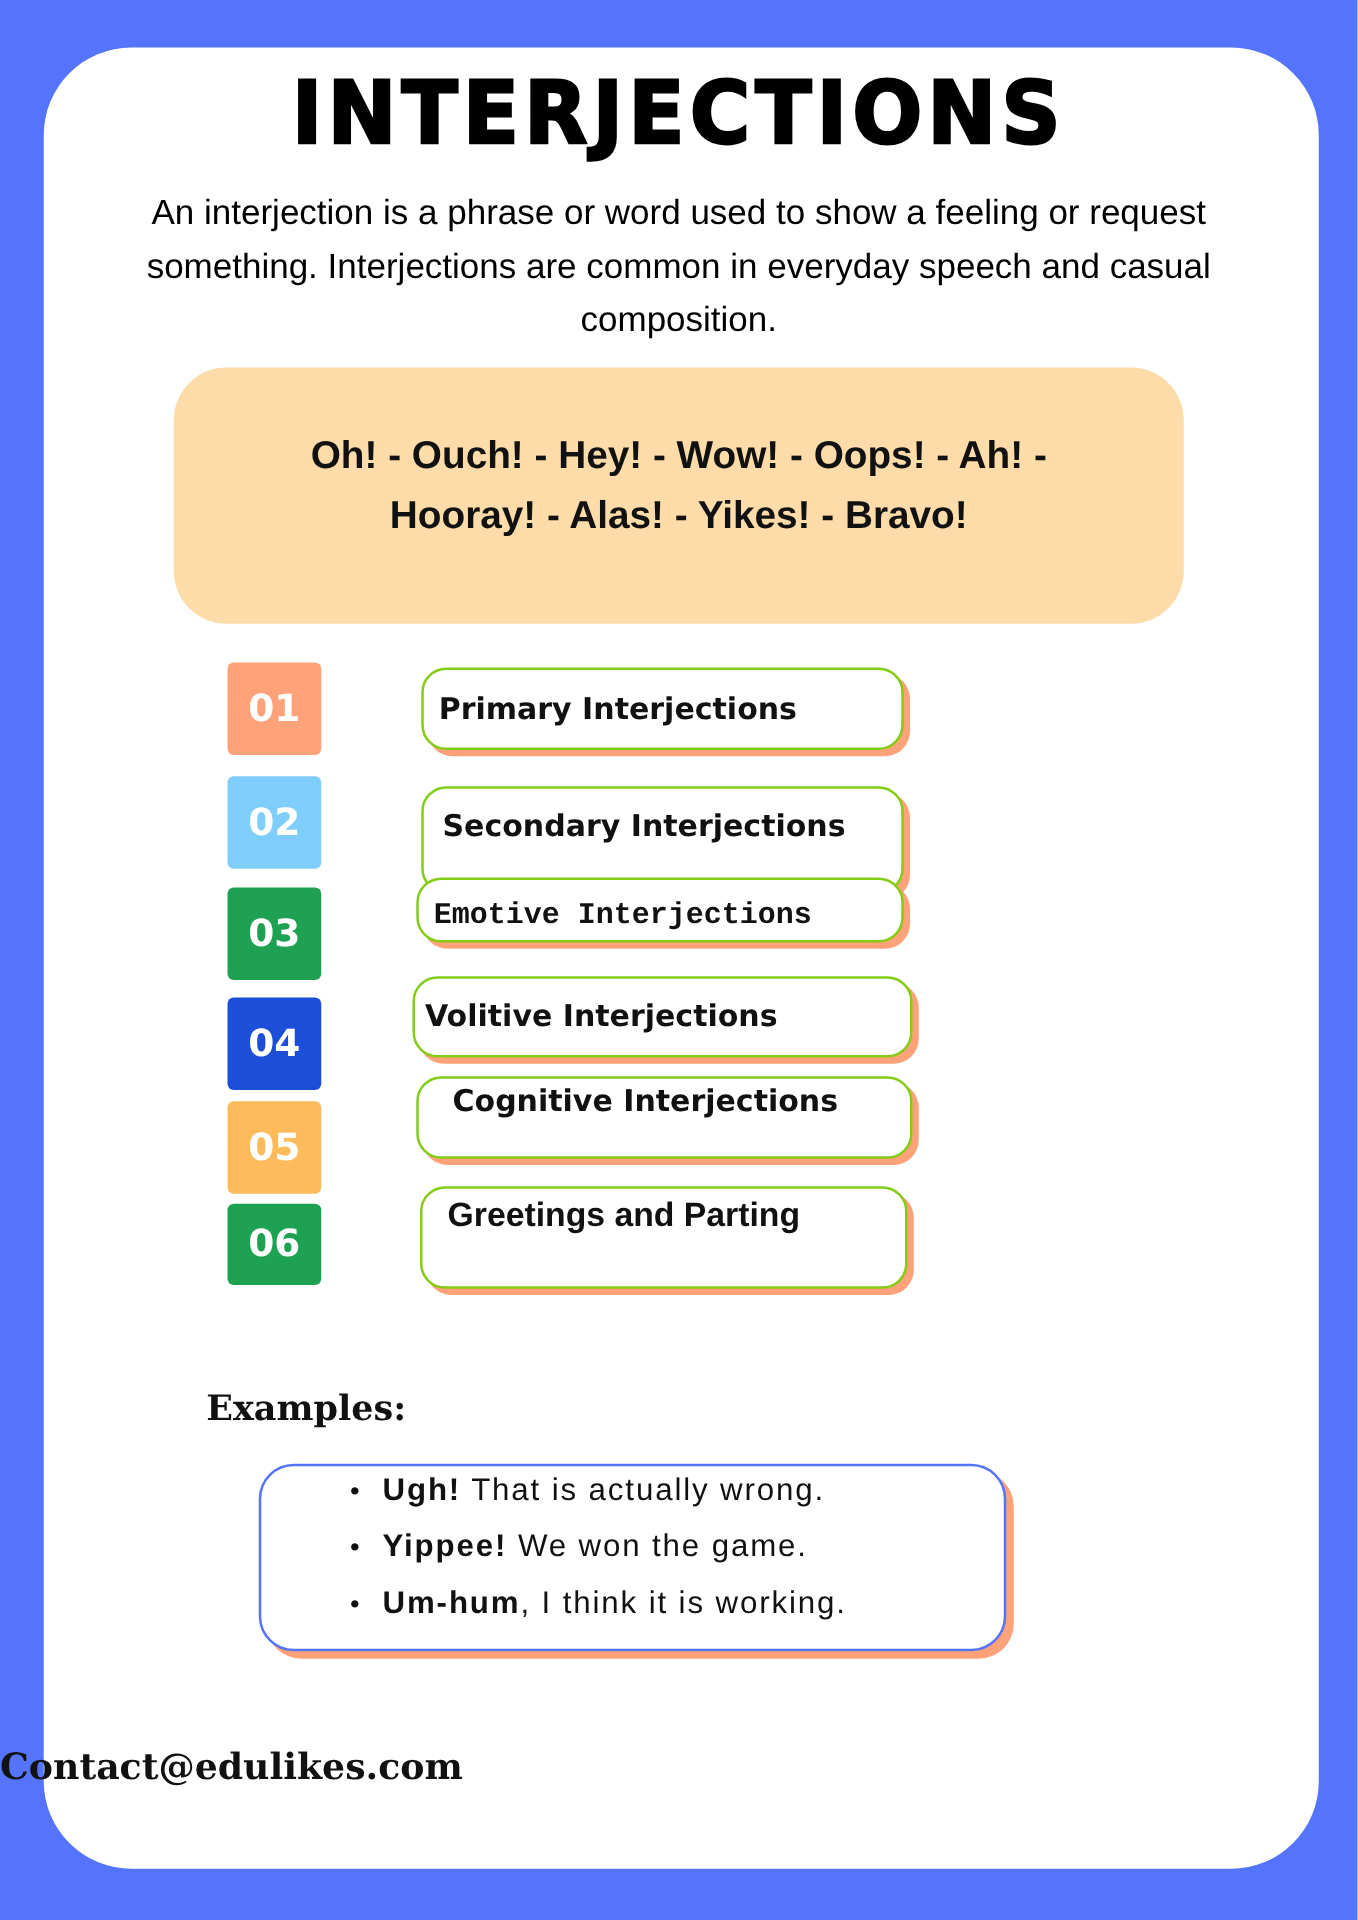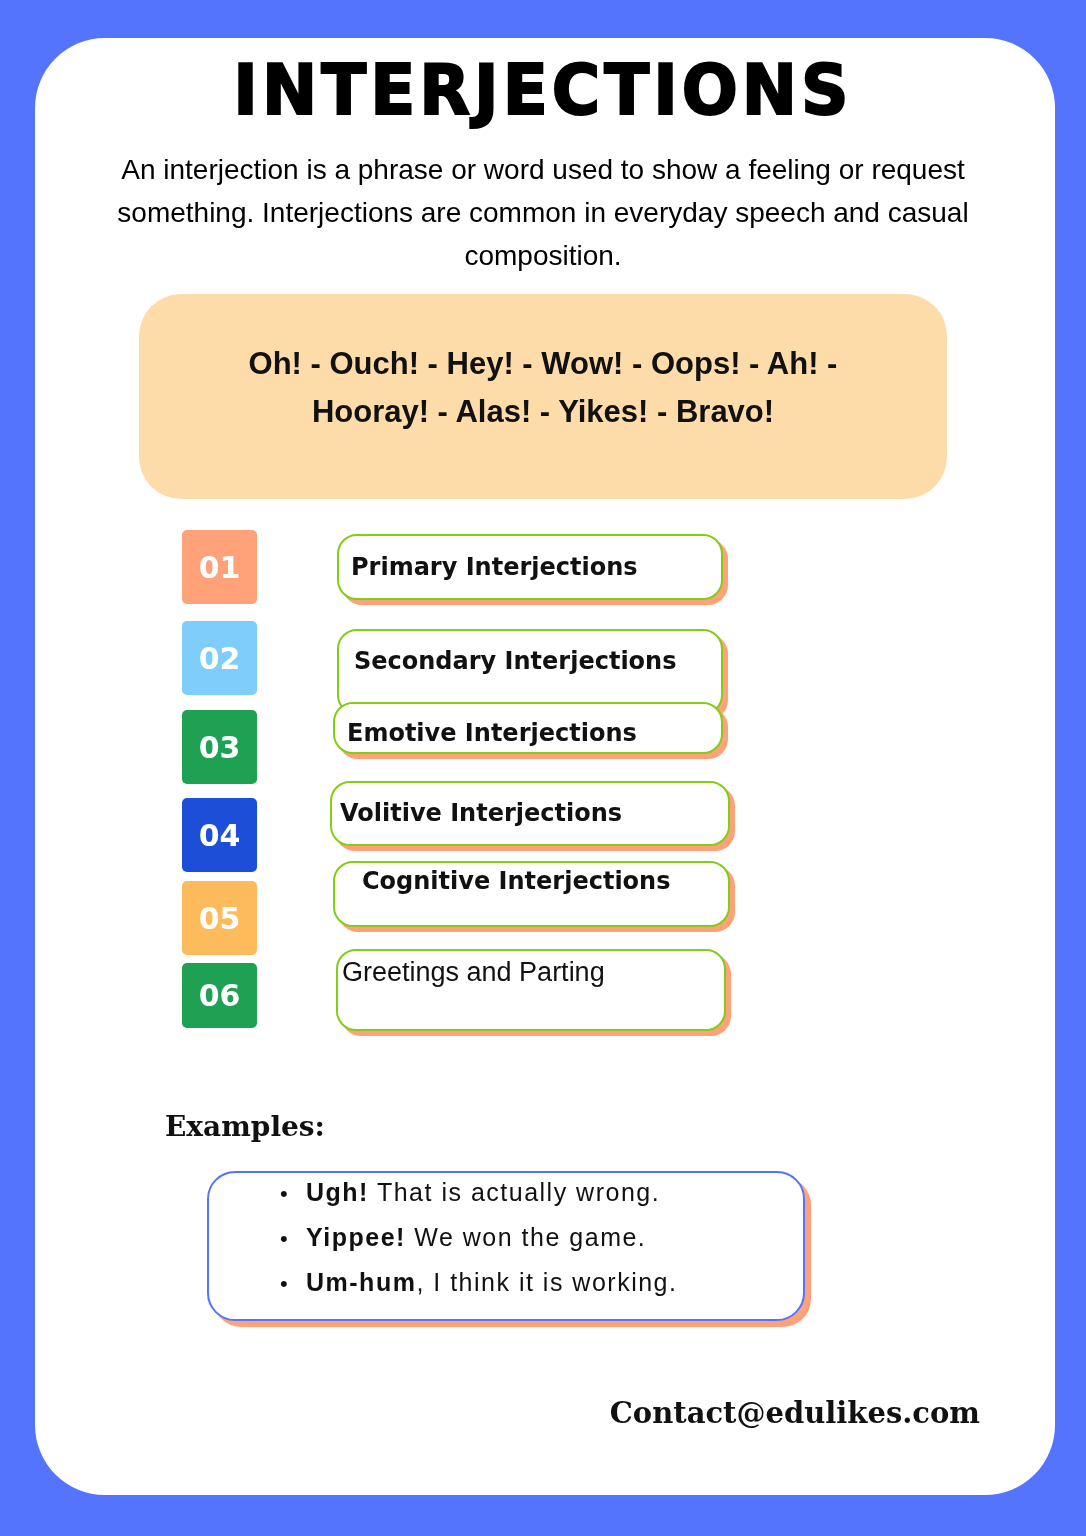--- a/index.html
+++ b/index.html
@@ -9,21 +9,21 @@
   .intro { position:absolute; left:110px; width:866px; top:148px; text-align:center; font-family:"Liberation Sans", sans-serif; font-size:28px; line-height:43px; color:#000000; }
   .banner { position:absolute; left:139px; top:294px; width:808px; height:205px; background:#fedcaa; border-radius:42px; }
   .banner-text { position:absolute; left:190px; width:706px; top:340px; text-align:center; font-family:"Liberation Sans", sans-serif; font-weight:bold; font-size:31px; line-height:48px; color:#111; }
   .num { position:absolute; left:182px; width:75px; border-radius:5px; color:#fff; font-family:"DejaVu Sans", sans-serif; font-weight:900; font-size:30px; display:flex; align-items:center; justify-content:center; }
   .pill { position:absolute; background:#fff; border:2px solid #84cc16; border-radius:20px; box-shadow:5px 5px 0 #ffa27a; box-sizing:border-box; font-family:"DejaVu Sans", sans-serif; font-weight:bold; font-size:24px; color:#111; padding-left:12px; }
   .examples-label { position:absolute; left:165px; top:1110px; font-family:"DejaVu Serif", serif; font-weight:bold; font-size:28px; color:#111; }
   .examples-box { position:absolute; left:207px; top:1171px; width:598px; height:150px; background:#fff; border:2px solid #5574fe; border-radius:28px; box-shadow:6px 6px 0 #ffa27a; box-sizing:border-box; }
   .ex-list { position:absolute; left:280px; top:1172px; margin:0; padding:0; list-style:none; font-family:"Liberation Sans", sans-serif; font-size:25px; letter-spacing:1.5px; color:#111; }
   .ex-list li { height:45px; line-height:40px; }
   .ex-list li::before { content:"•"; display:inline-block; width:26px; font-size:22px; }
-  .contact { position:absolute; left:0; width:980px; top:1396px; text-align:right; font-family:"DejaVu Serif", serif; font-weight:bold; font-size:29px; color:#111; }
+  .contact { position:absolute; left:0; width:980px; top:1396px; text-align:left; font-family:"DejaVu Serif", serif; font-weight:bold; font-size:29px; color:#111; }
 </style>
 </head>
 <body>
 
 <div class="card"></div>
 
 <div class="title">INTERJECTIONS</div>
 
 <div class="intro">An interjection is a phrase or word used to show a feeling or request something.  Interjections are common in everyday speech and casual composition.</div>
 
@@ -35,24 +35,24 @@
 
 <div class="num" style="top:530px;height:74px;background:#ffa27a;">01</div>
 <div class="num" style="top:621px;height:74px;background:#7ecdfa;">02</div>
 <div class="num" style="top:710px;height:74px;background:#1ea152;">03</div>
 <div class="num" style="top:798px;height:74px;background:#1d4ed8;">04</div>
 <div class="num" style="top:881px;height:74px;background:#fdbb5c;">05</div>
 <div class="num" style="top:963px;height:65px;background:#1ea152;">06</div>
 
 <div class="pill" style="left:337px;top:534px;width:386px;height:66px;line-height:62px;">Primary Interjections</div>
 <div class="pill" style="left:337px;top:629px;width:386px;height:86px;line-height:60px;padding-left:15px;">Secondary Interjections</div>
-<div class="pill" style="left:333px;top:702px;width:390px;height:52px;line-height:58px;">Emotive Interjections</div>
+<div class="pill" style="left:333px;top:702px;width:390px;height:52px;line-height:58px;font-family:Liberation Mono, monospace;">Emotive Interjections</div>
 <div class="pill" style="left:330px;top:781px;width:400px;height:65px;line-height:60px;padding-left:8px;">Volitive Interjections</div>
 <div class="pill" style="left:333px;top:861px;width:397px;height:66px;line-height:36px;padding-left:27px;">Cognitive Interjections</div>
-<div class="pill" style="left:336px;top:949px;width:390px;height:82px;padding-top:4px;padding-left:4px;font-weight:normal;font-size:27px;line-height:35px;font-family:'Liberation Sans',sans-serif;">
+<div class="pill" style="left:336px;top:949px;width:390px;height:82px;padding-top:4px;padding-left:20px;font-weight:bold;font-size:27px;line-height:35px;font-family:'Liberation Sans',sans-serif;">
   <div>Greetings and Parting</div>
 </div>
 
 <div class="examples-label">Examples:</div>
 
 <div class="examples-box"></div>
 <ul class="ex-list">
   <li><b>Ugh!</b><span> That is actually wrong.</span></li>
   <li><b>Yippee!</b><span> We won the game.</span></li>
   <li><b>Um-hum</b><span>, I think it is working.</span></li>

